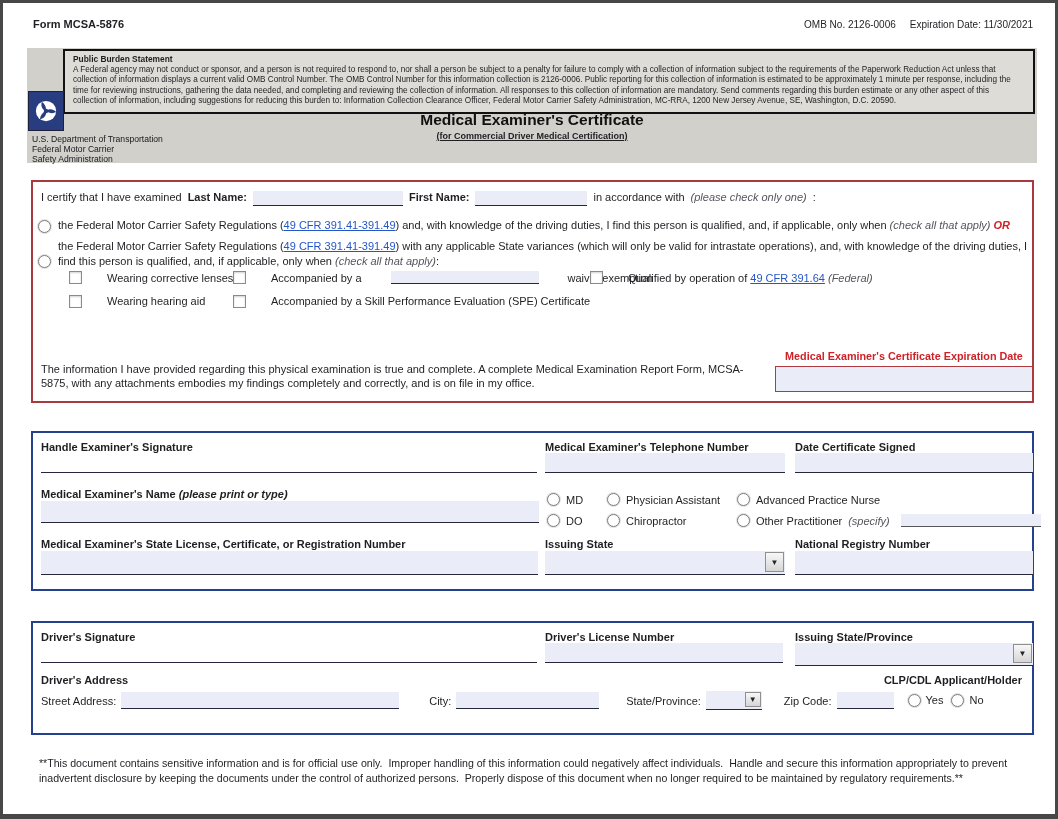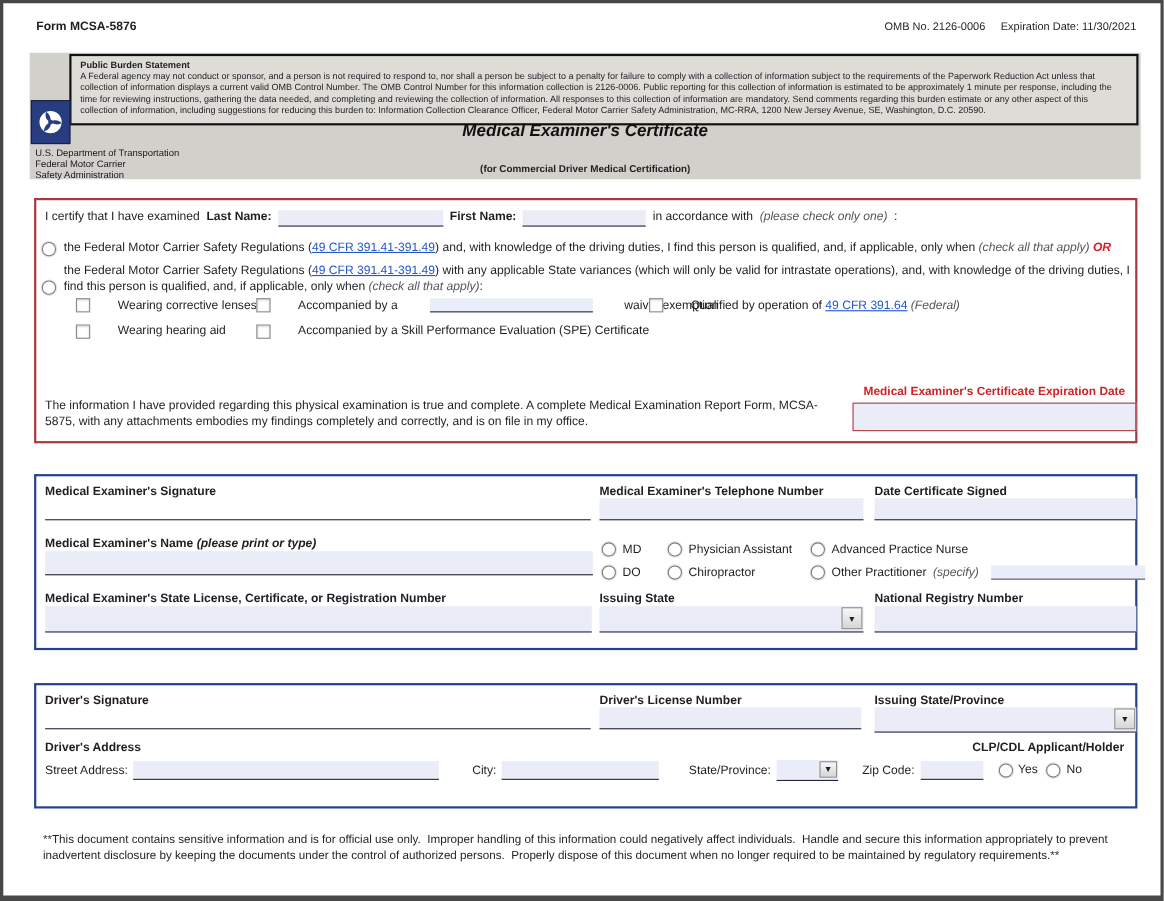--- a/index.html
+++ b/index.html
@@ -13,22 +13,22 @@
   .top-row { position:absolute; left:30px; right:22px; top:15px; display:flex; justify-content:space-between; align-items:baseline; }
   .form-number { font-size:11px; font-weight:bold; }
   .omb-wrap { font-size:10px; display:flex; gap:14px; }
   
   .band { position:absolute; left:24px; top:45px; width:1010px; height:115px; background:#d2d0cb; }
   .burden { position:absolute; left:36px; top:1px; width:972px; height:65px; background:#dedcd7; border:2px solid #111; padding:3px 8px 2px 8px; font-size:8.2px; line-height:1.28; }
   .burden b { display:block; font-size:8.4px; }
   .logo-box { position:absolute; left:1px; top:43px; width:36px; height:40px; background:#283c80; border:1px solid #20203a; display:flex; align-items:center; justify-content:center; }
   .agency { position:absolute; left:5px; top:86px; font-size:8.6px; line-height:1.18; color:#17171c; }
   .title-wrap { position:absolute; left:0; right:0; top:63px; text-align:center; }
-  .form-title { font-size:15.5px; font-weight:bold; color:#111;font-style:italic; }
-  .form-subtitle { font-size:9px; font-weight:bold; margin-top:19px; }
+  .form-title { font-size:15.5px; font-weight:bold; color:#111; }
+  .form-subtitle { font-size:9px; font-weight:bold; margin-top:2px;text-decoration:underline; }
   
   .field { background:#eaedf8; border-bottom:1.5px solid #26263c; display:inline-block; }
   .sig-line { border-bottom:1.7px solid #26263c; }
   .radio { width:13px; height:13px; min-width:13px; border:1.5px solid #7c7c7c; border-radius:50%; background:#fff; box-shadow:0 0 0 1px #e3e3e3; display:inline-block; }
   .checkbox { width:13px; height:13px; min-width:13px; border:1.5px solid #8a8a8a; background:#fff; box-shadow:inset 0 1px 2px rgba(0,0,0,.18); display:inline-block; }
   .link { color:#2456c8; text-decoration:underline; }
   .it { font-style:italic; color:#55555c; }
   .bold { font-weight:bold; }
   .dropdown { position:relative; background:#eaedf8; border-bottom:1.5px solid #26263c; }
   .combo { position:absolute; right:1px; top:1px; bottom:2px; width:19px; background:linear-gradient(#f7f7f7,#d6d6d6); border:1px solid #8f8f8f; display:flex; align-items:center; justify-content:center; font-size:8px; color:#222; }
@@ -160,21 +160,21 @@
 
     <p class="statement">The information I have provided regarding this physical examination is true and complete. A complete Medical Examination Report Form, MCSA-5875, with any attachments embodies my findings completely and correctly, and is on file in my office.</p>
 
     <div class="exp-block">
       <div class="exp-label">Medical Examiner's Certificate Expiration Date</div>
       <div class="exp-field"></div>
     </div>
   </div>
 
   <div class="blue-box examiner-box">
-    <span class="lbl abs" style="left:8px; top:8px">Medical Examiner's Signature</span>
+    <span class="lbl abs" style="left:8px; top:8px">Handle Examiner's Signature</span>
     <span class="sig-line abs" style="left:8px; top:22px; width:496px; height:18px"></span>
 
     <span class="lbl abs" style="left:512px; top:8px">Medical Examiner's Telephone Number</span>
     <span class="field abs" style="left:512px; top:20px; width:240px; height:20px"></span>
 
     <span class="lbl abs" style="left:762px; top:8px">Date Certificate Signed</span>
     <span class="field abs" style="left:762px; top:20px; width:238px; height:20px"></span>
 
     <span class="abs" style="left:8px; top:55px"><span class="lbl">Medical Examiner's Name</span> <span class="lbl" style="font-style:italic">(please print or type)</span></span>
     <span class="field abs" style="left:8px; top:68px; width:498px; height:22px"></span>

